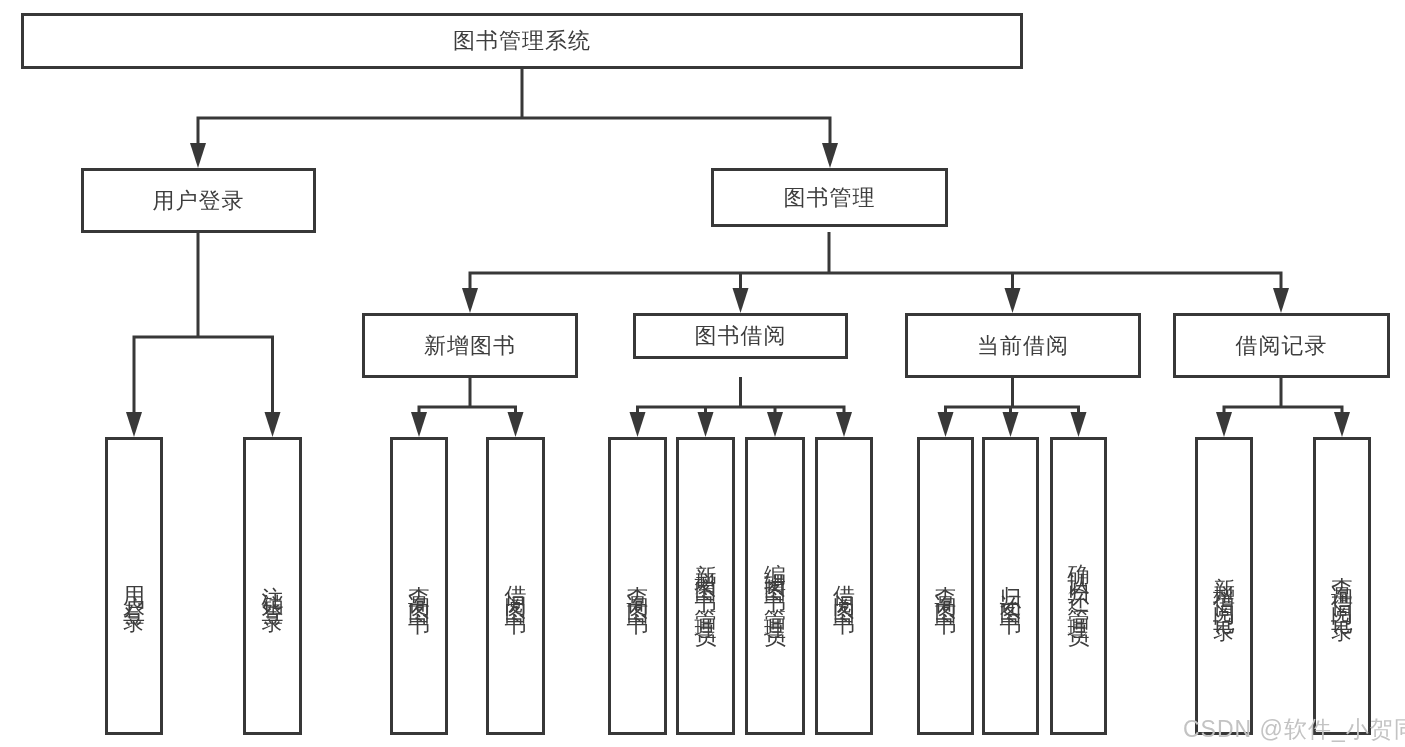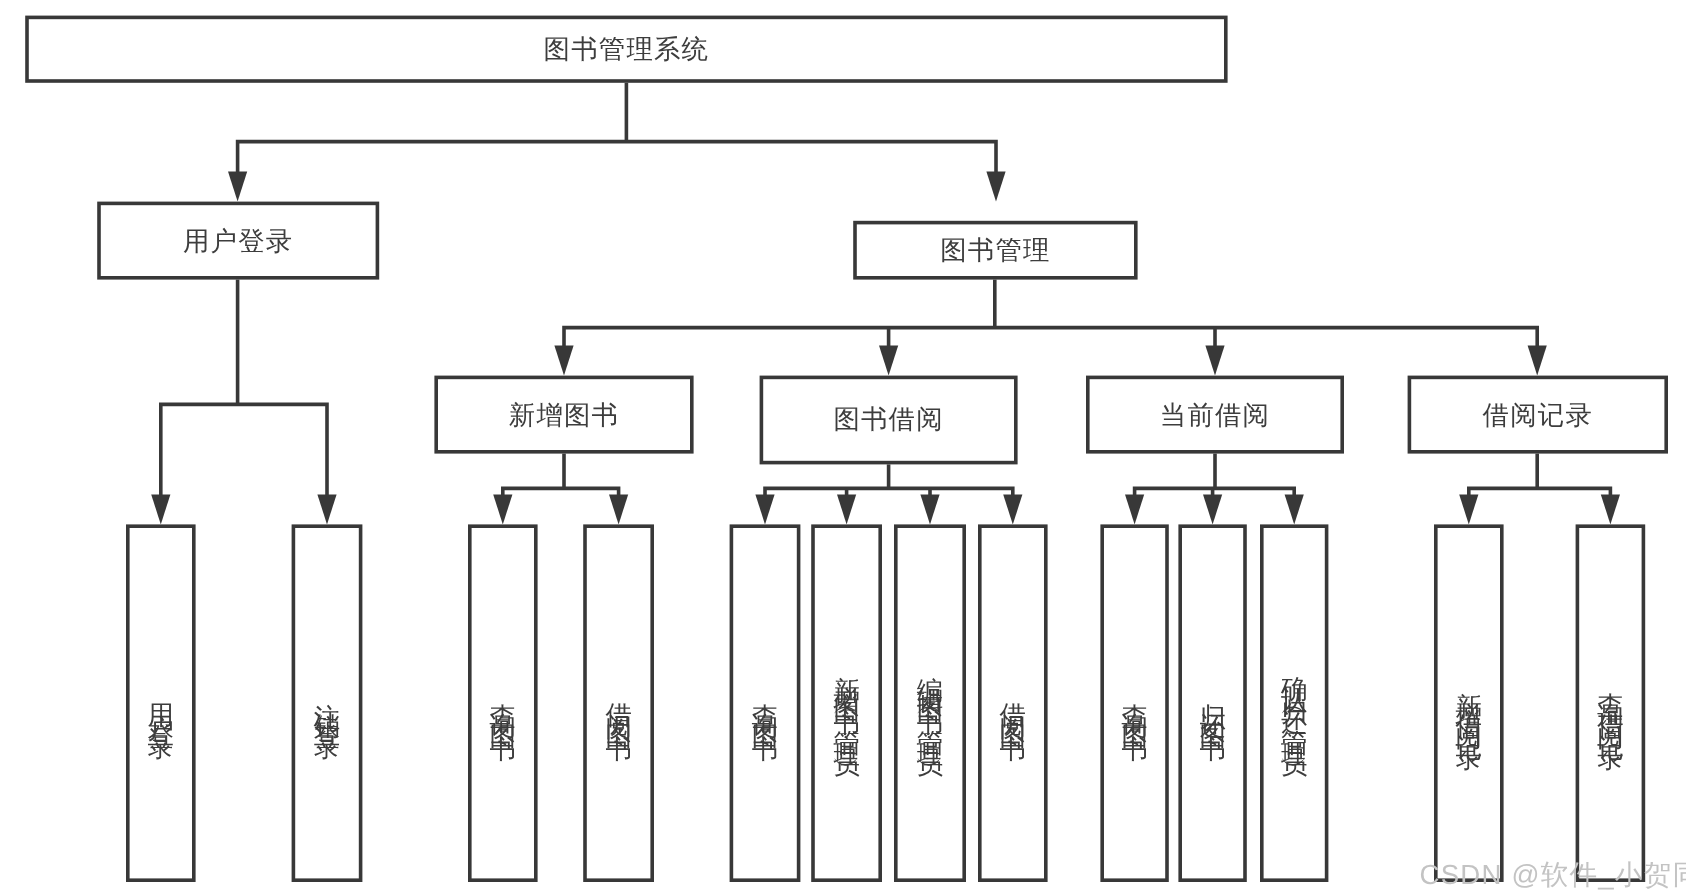--- a/index.html
+++ b/index.html
@@ -89,31 +89,31 @@
     <polygon points="1334,412 1350,412 1342,437"></polygon>
   </svg>
 
   <div class="node" style="left:21px;top:13px;width:1002px;height:56px">
     <span>图书管理系统</span>
   </div>
 
   <div class="node" style="left:81px;top:168px;width:235px;height:65px">
     <span>用户登录</span>
   </div>
-  <div class="node" style="left:711px;top:184px;width:237px;height:49px">
+  <div class="node" style="left:711px;top:168px;width:237px;height:59px">
     <span>图书管理</span>
   </div>
 
   <div class="node" style="left:362px;top:313px;width:216px;height:65px">
     <span>新增图书</span>
   </div>
-  <div class="node" style="left:633px;top:313px;width:215px;height:74px">
+  <div class="node" style="left:633px;top:313px;width:215px;height:46px">
     <span>图书借阅</span>
   </div>
-  <div class="node" style="left:905px;top:313px;width:215px;height:65px">
+  <div class="node" style="left:905px;top:313px;width:236px;height:65px">
     <span>当前借阅</span>
   </div>
   <div class="node" style="left:1173px;top:313px;width:217px;height:65px">
     <span>借阅记录</span>
   </div>
 
   <div class="node vnode" style="left:105px;top:437px;width:58px;height:298px">
     <span>用户登录</span>
   </div>
   <div class="node vnode" style="left:243px;top:437px;width:59px;height:298px">

